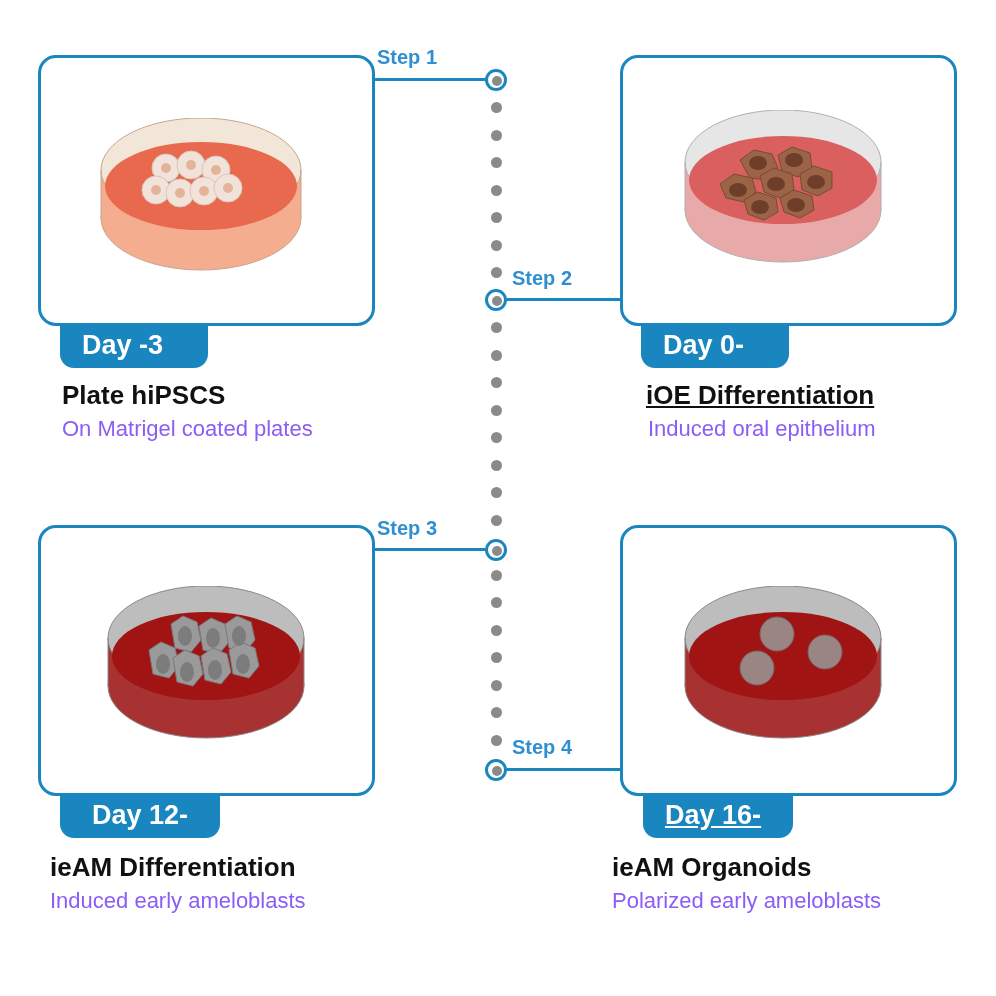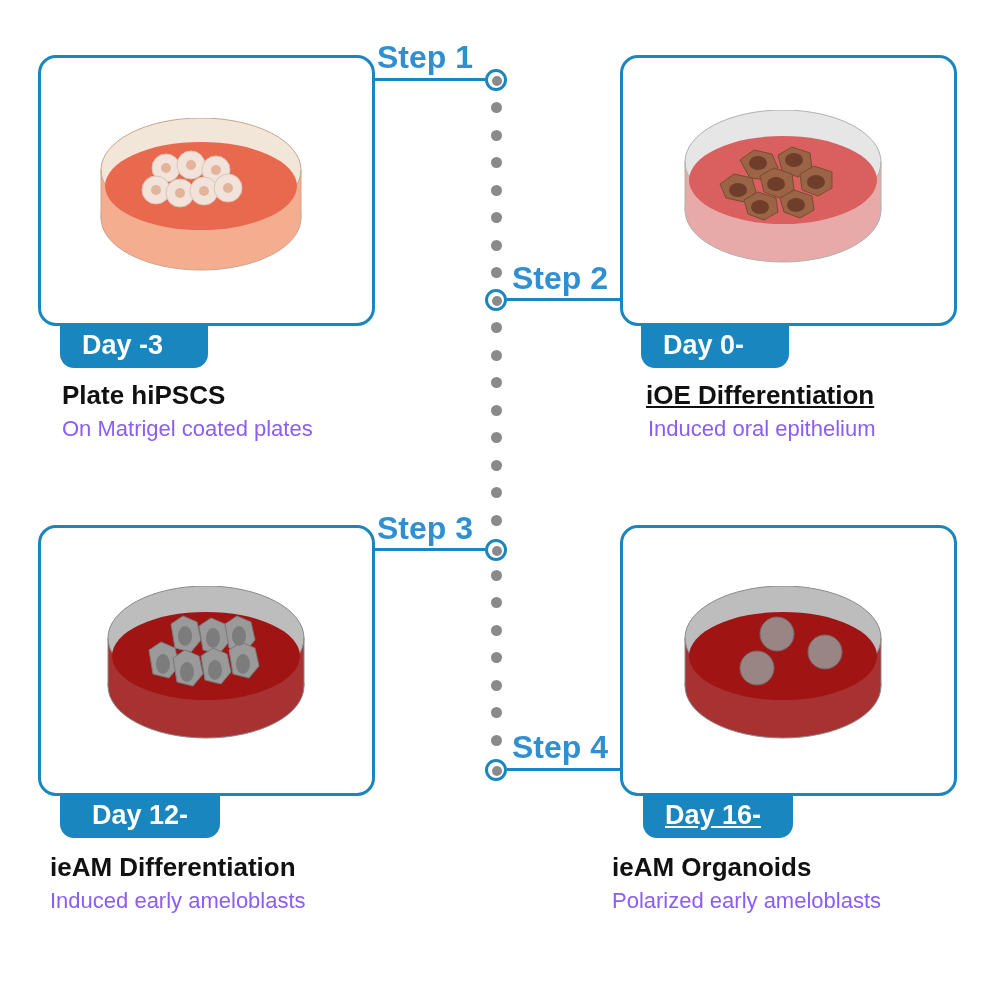--- a/index.html
+++ b/index.html
@@ -1,19 +1,19 @@
 <!DOCTYPE html>
 <html><head>
 <meta charset="utf-8">
 <style>
   html, body { margin:0; padding:0; background:#ffffff; }
   body { width:996px; height:996px; position:relative; overflow:hidden; font-family:"Liberation Sans", sans-serif; }
   .card { position:absolute; border:3px solid #1a86c0; border-radius:18px; background:#fff; box-sizing:border-box; }
   .day-tab { position:absolute; background:#1a86c0; color:#fff; font-weight:bold; font-size:27px; border-radius:0 0 14px 14px; padding:2px 22px 6px 22px; box-sizing:border-box; height:44px; line-height:38px; }
-  .step-label { position:absolute; color:#2f8fd0; font-weight:bold; font-size:32px; line-height:28px; }
+  .step-label { position:absolute; color:#2f8fd0; font-weight:bold; font-size:20px; line-height:28px; }
   .hline { position:absolute; height:3px; background:#1a86c0; }
   .node { position:absolute; width:22px; height:22px; border:3px solid #1a86c0; border-radius:50%; background:#fff; box-sizing:border-box; }
   .node::after { content:""; position:absolute; left:4px; top:4px; width:10px; height:10px; border-radius:50%; background:#8a8a8a; }
   .dot { position:absolute; width:11px; height:11px; border-radius:50%; background:#8a8a8a; left:491px; }
   .title { position:absolute; font-weight:bold; font-size:26px; color:#111; }
   .subtitle { position:absolute; font-size:22px; color:#8b5cf6; }
   .dish { position:absolute; }
 </style>
 </head>
 <body>

